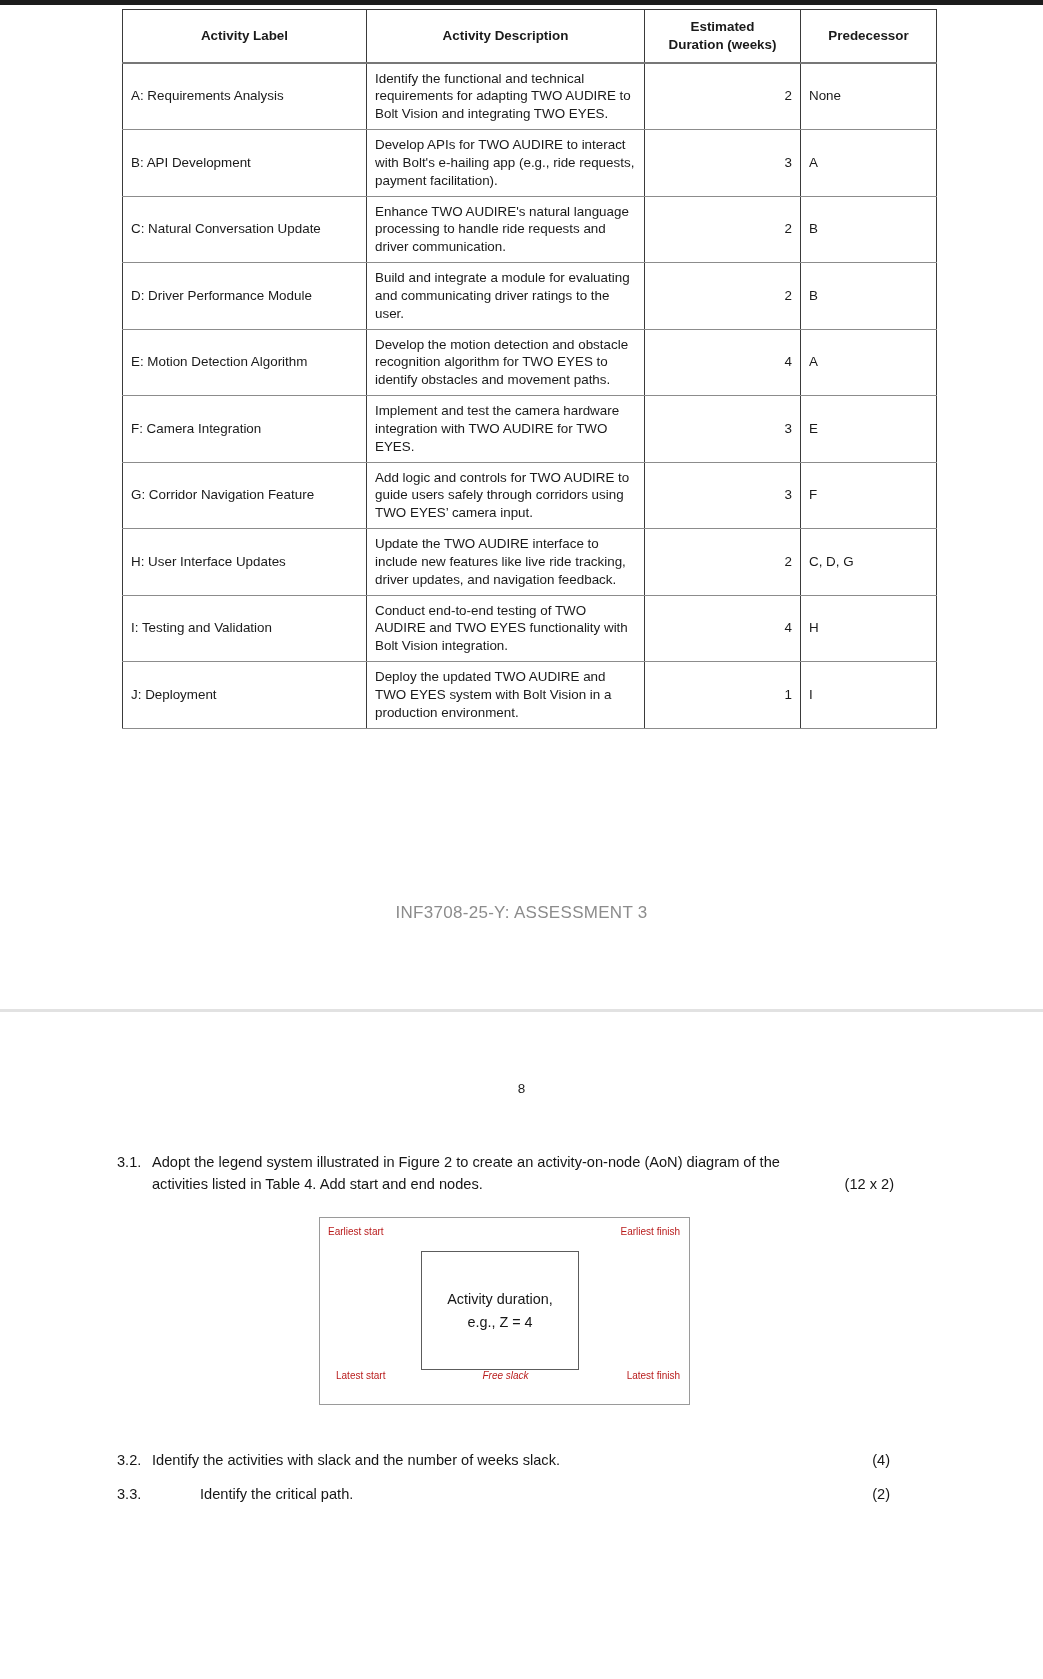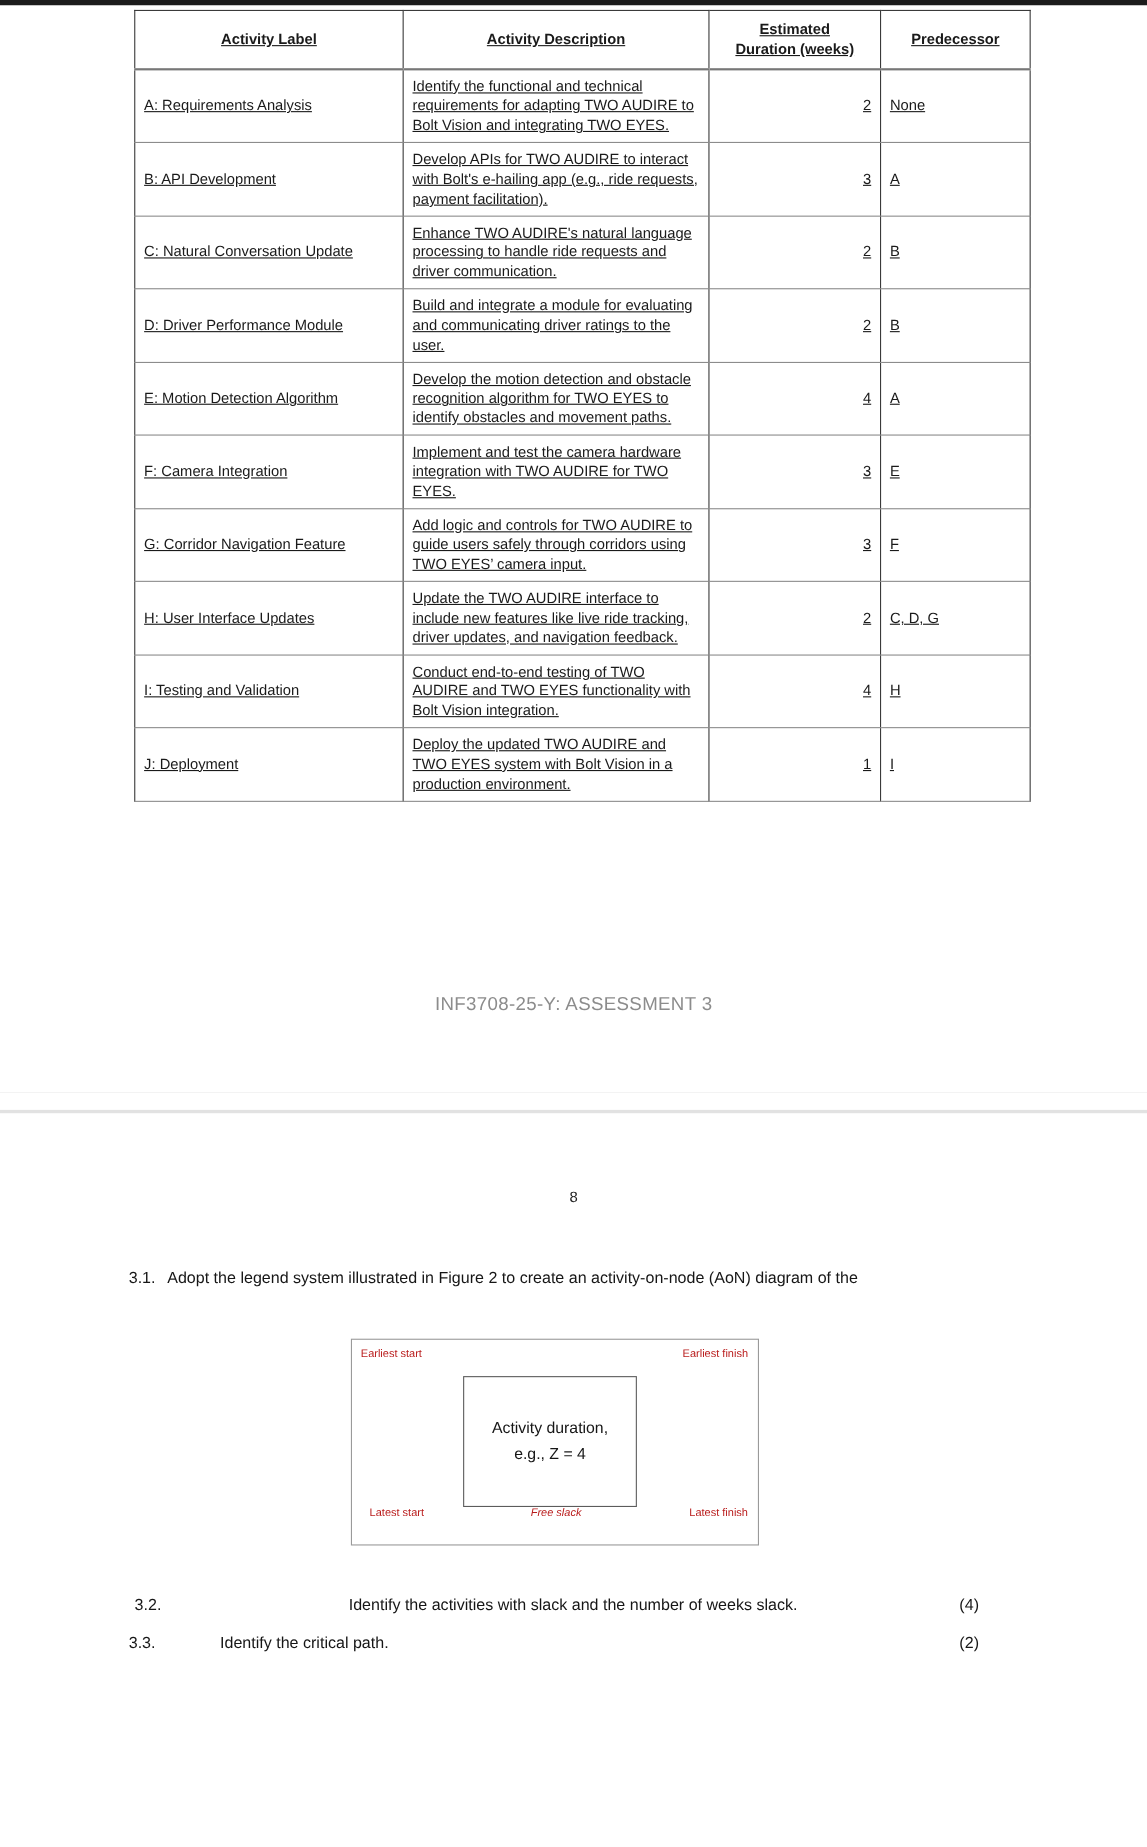--- a/index.html
+++ b/index.html
@@ -36,21 +36,20 @@
 
   
   .activity-table {
     position: absolute;
     top: 4px;
     left: 122px;
     width: 762px;
     border-collapse: collapse;
     table-layout: fixed;
     font-size: 13.4px;
-    text-decoration: underline;
   }
   .activity-table td, .activity-table th {
     border: 1px solid #3a3a3a;
     vertical-align: middle;
     padding: 6px 8px;
     line-height: 1.33;
   }
   .activity-table thead th {
     font-weight: bold;
     text-align: center;
@@ -150,21 +149,21 @@
   #q31 .q-body { width: 738px; }
   #q31-line1 { display: block; }
   #q31-line2 { display: block; position: relative; }
   .q-marks {
     position: absolute;
     right: 0;
     top: 0;
   }
   #q31-marks { right: -4px; }
 
-  #q32 { top: 428px; left: 100px; width: 790px; text-align: center; }
+  #q32 { top: 428px; left: 100px; width: 790px; }
   #q33 { top: 462px; left: 100px; width: 790px; gap: 48px; }
   #q32 .q-body, #q33 .q-body { position: relative; width: 738px; }
 
   
   .legend-wrap {
     position: absolute;
     top: 196px;
     left: 319px;
     width: 371px;
     height: 188px;
@@ -303,20 +302,24 @@
 <div class="sep-line-light"></div>
 
 <div class="page-two">
 
   <div class="page-number">8</div>
 
   <div class="question" id="q31">
     <div class="q-num">3.1.</div>
     <div class="q-body">
       <span class="q-text" id="q31-line1">Adopt the legend system illustrated in Figure 2 to create an activity-on-node (AoN) diagram of the</span>
+      <span class="q-text" id="q31-line2">
+        <span>activities listed in Table 4. Add start and end nodes.</span>
+        <span class="q-marks" id="q31-marks">(12 x 2)</span>
+      </span>
     </div>
   </div>
 
   <div class="legend-wrap">
     <span class="lg-label lg-es">Earliest start</span>
     <span class="lg-label lg-ef">Earliest finish</span>
 
     <div class="legend-inner">
       <span>Activity duration,</span>
       <span>e.g., Z = 4</span>

